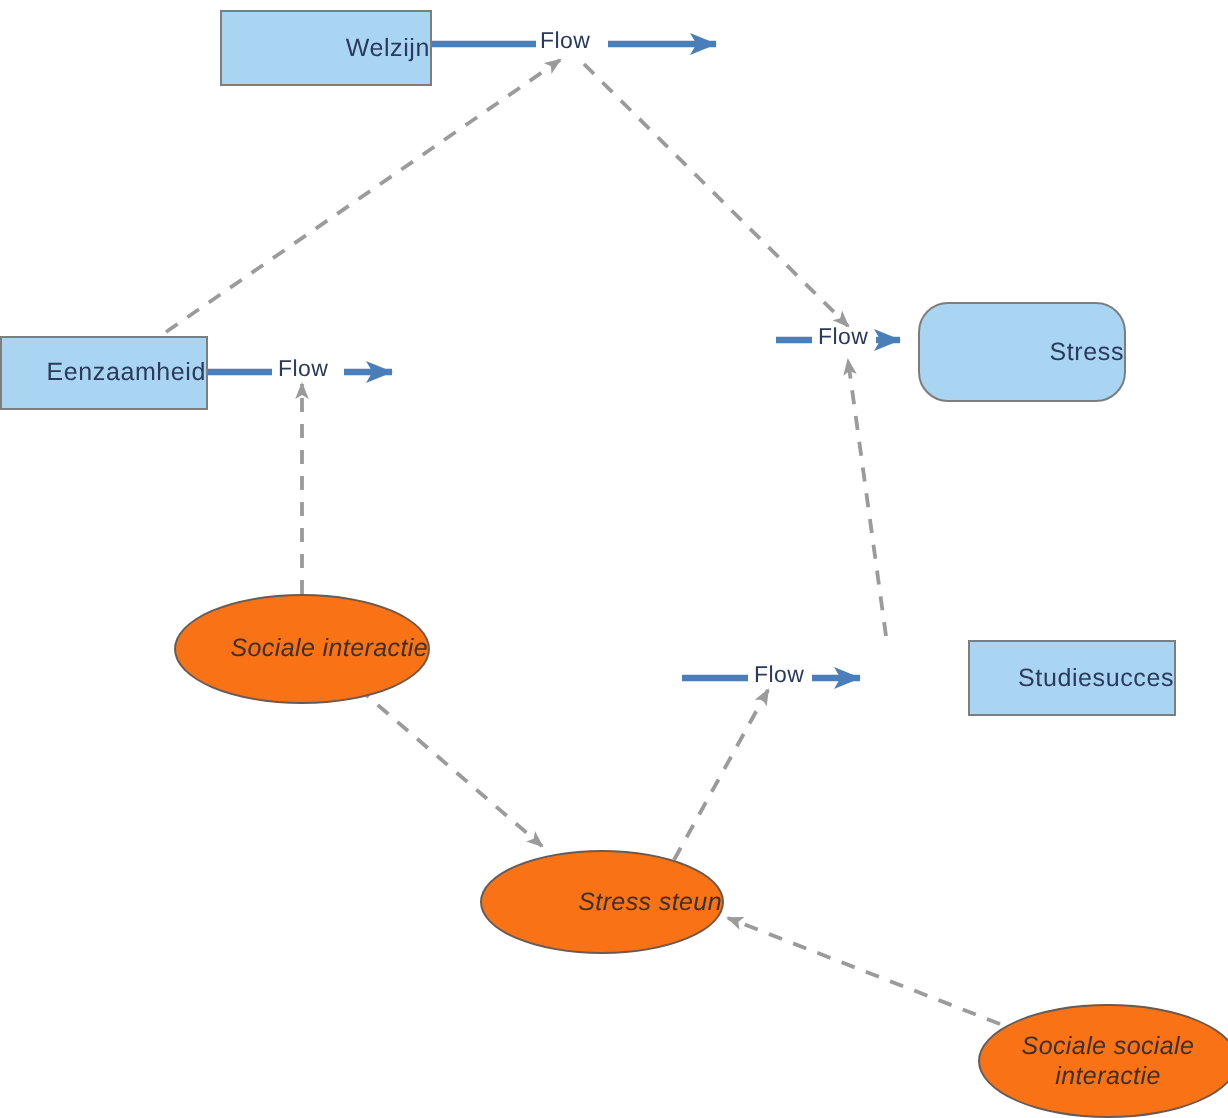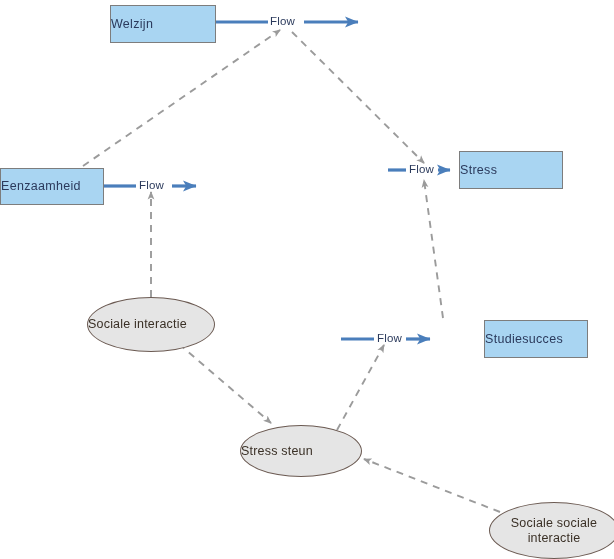--- a/index.html
+++ b/index.html
@@ -22,39 +22,40 @@
     left: 0;
     top: 0;
     width: 614px;
     height: 559px;
   }
   .node {
     position: absolute;
     box-sizing: border-box;
     display: flex;
     align-items: center;
-    justify-content: flex-start;
+    justify-content: flex-end;
     text-align: center;
     color: #2b3a5c;
     line-height: 1.15;
     z-index: 3;
   }
   .node-rect {
     background: #a9d5f2;
     border: 1.6px solid #7d7d7d;
     font-size: 12.5px;
     letter-spacing: 0.3px;
   }
   .node-ellipse {
-    background: #e5e5e5;
+    background: #f97316;
     border: 1.7px solid #6b5a52;
     border-radius: 50%;
     font-size: 12.5px;
     color: #3a3026;
     letter-spacing: 0.2px;
+    font-style: italic;
   }
   .flow-label {
     position: absolute;
     font-size: 11.5px;
     color: #2b3a5c;
     z-index: 4;
     white-space: nowrap;
     letter-spacing: 0.2px;
   }
 </style>
@@ -101,21 +102,21 @@
       <line x1="337" y1="430" x2="384" y2="345"></line>
       <line x1="443" y1="318" x2="424" y2="180"></line>
       <line x1="500" y1="512" x2="364" y2="459"></line>
     </g>
   </svg>
 
   <div class="node node-rect" style="left:110px; top:5px; width:106px; height:38px;">
     <span>Welzijn</span>
   </div>
 
-  <div class="node node-rect" style="left:459px; top:151px; width:104px; height:38px;">
+  <div class="node node-rect" style="left:459px; top:151px; width:104px; height:50px;border-radius:15px;">
     <span>Stress</span>
   </div>
 
   <div class="node node-rect" style="left:0px; top:168px; width:104px; height:37px;">
     <span>Eenzaamheid</span>
   </div>
 
   <div class="node node-rect" style="left:440px; top:320px; width:104px; height:38px;margin-left:44px;">
     <span>Studiesucces</span>
   </div>

